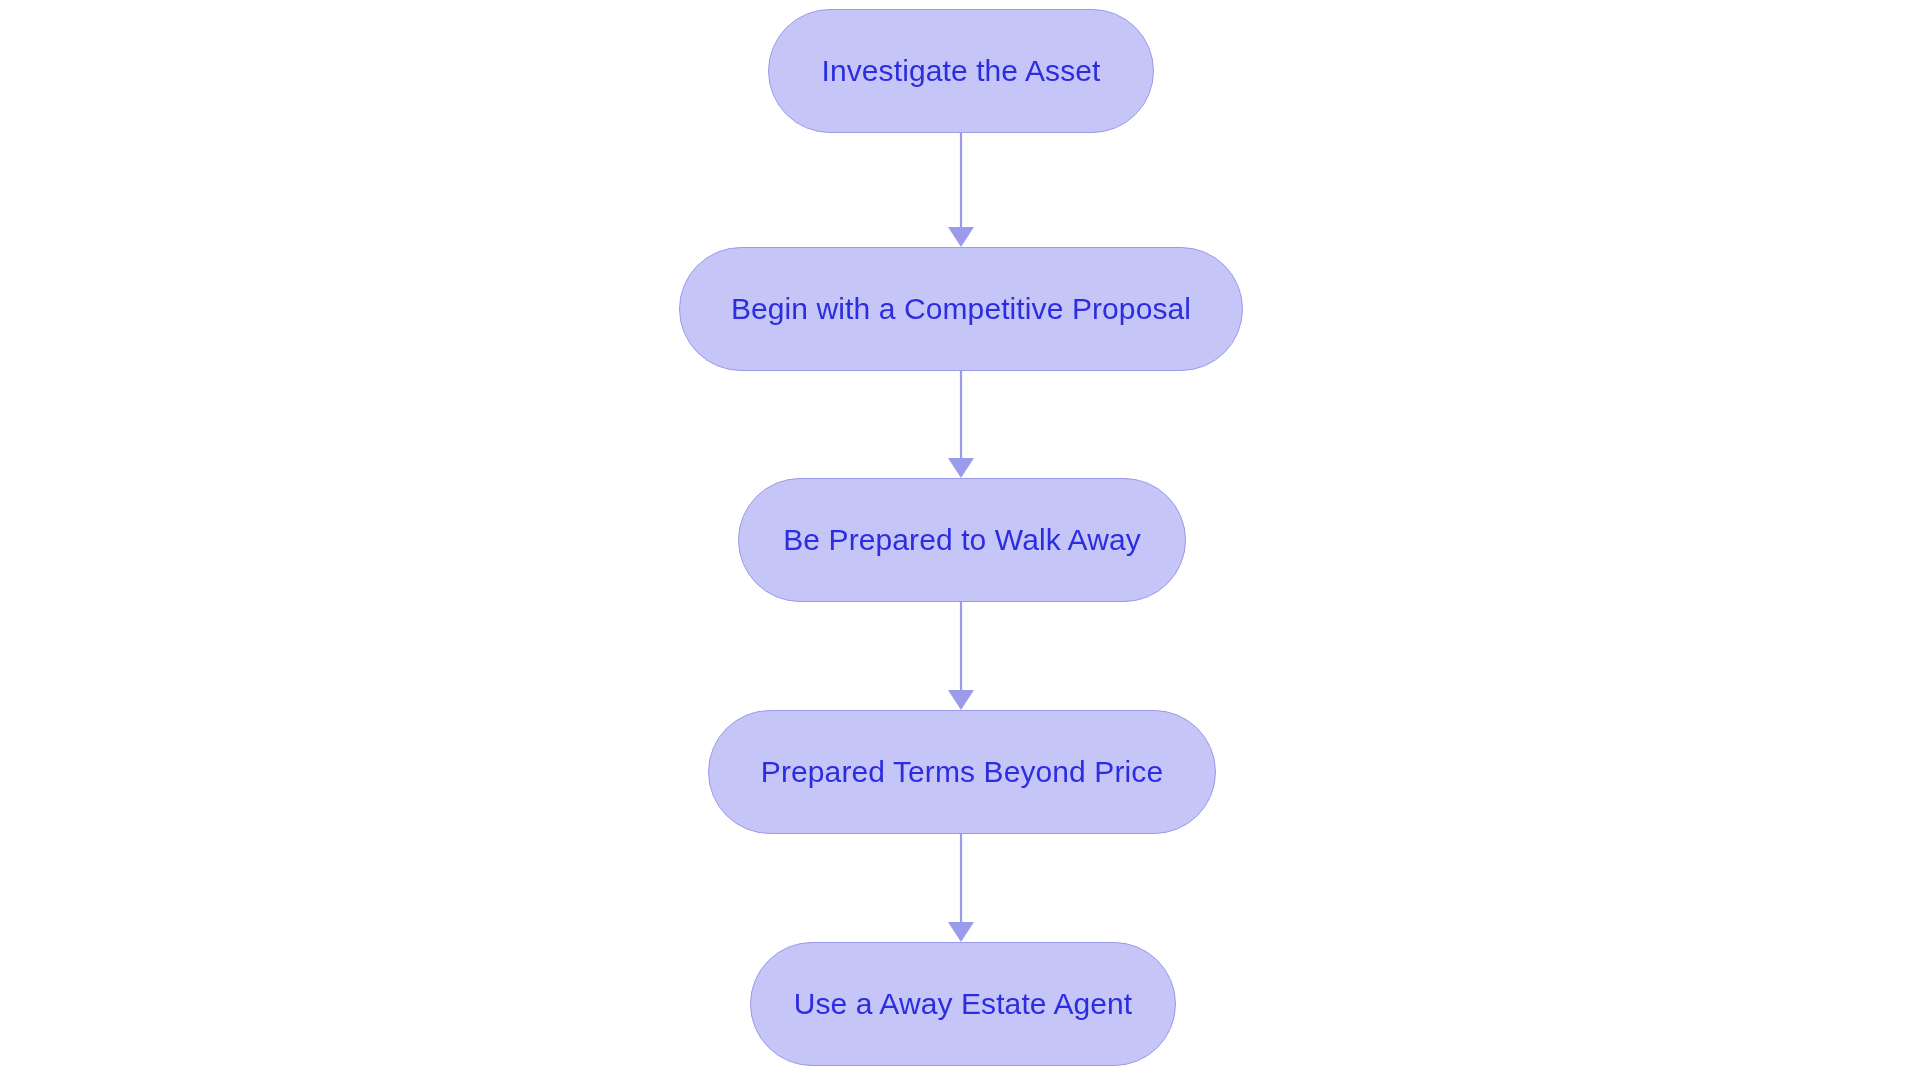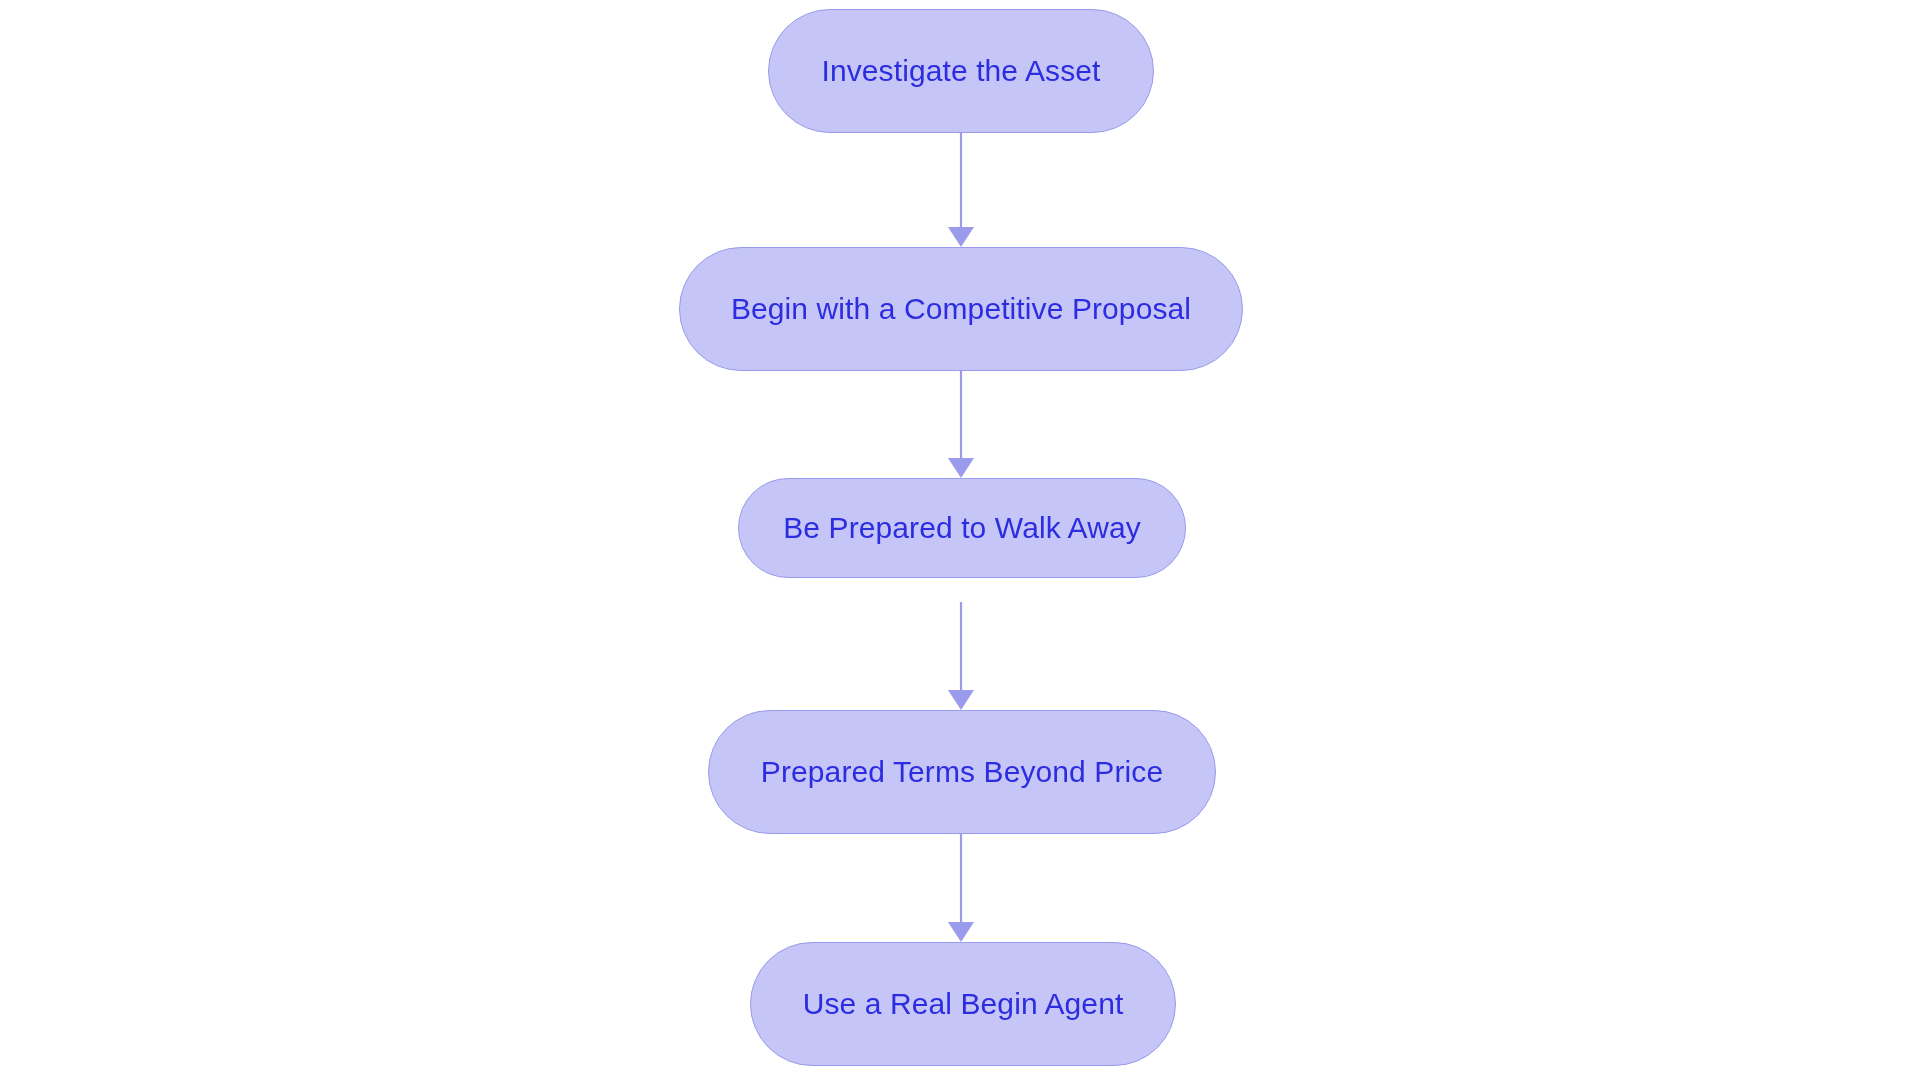--- a/index.html
+++ b/index.html
@@ -84,25 +84,25 @@
   </svg>
 
   <div class="flow-node" id="node-1" style="left: 768px; top: 9px; width: 386px; height: 124px; background: rgb(197, 198, 247); border-color: rgb(154, 155, 234); color: rgb(44, 44, 224);">
     <span class="node-label">Investigate the Asset</span>
   </div>
 
   <div class="flow-node" id="node-2" style="left: 679px; top: 247px; width: 564px; height: 124px; background: rgb(197, 198, 247); border-color: rgb(154, 155, 234); color: rgb(44, 44, 224);">
     <span class="node-label">Begin with a Competitive Proposal</span>
   </div>
 
-  <div class="flow-node" id="node-3" style="left: 738px; top: 478px; width: 448px; height: 100px; background: rgb(197, 198, 247); border-color: rgb(154, 155, 234); color: rgb(44, 44, 224);">
+  <div class="flow-node" id="node-3" style="left: 738px; top: 478px; width: 448px; height: 124px; background: rgb(197, 198, 247); border-color: rgb(154, 155, 234); color: rgb(44, 44, 224);">
     <span class="node-label">Be Prepared to Walk Away</span>
   </div>
 
   <div class="flow-node" id="node-4" style="left: 708px; top: 710px; width: 508px; height: 124px; background: rgb(197, 198, 247); border-color: rgb(154, 155, 234); color: rgb(44, 44, 224);">
     <span class="node-label">Prepared Terms Beyond Price</span>
   </div>
 
   <div class="flow-node" id="node-5" style="left: 750px; top: 942px; width: 426px; height: 124px; background: rgb(197, 198, 247); border-color: rgb(154, 155, 234); color: rgb(44, 44, 224);">
-    <span class="node-label">Use a Real Begin Agent</span>
+    <span class="node-label">Use a Away Estate Agent</span>
   </div>
 
 </div>
 
 </body></html>

